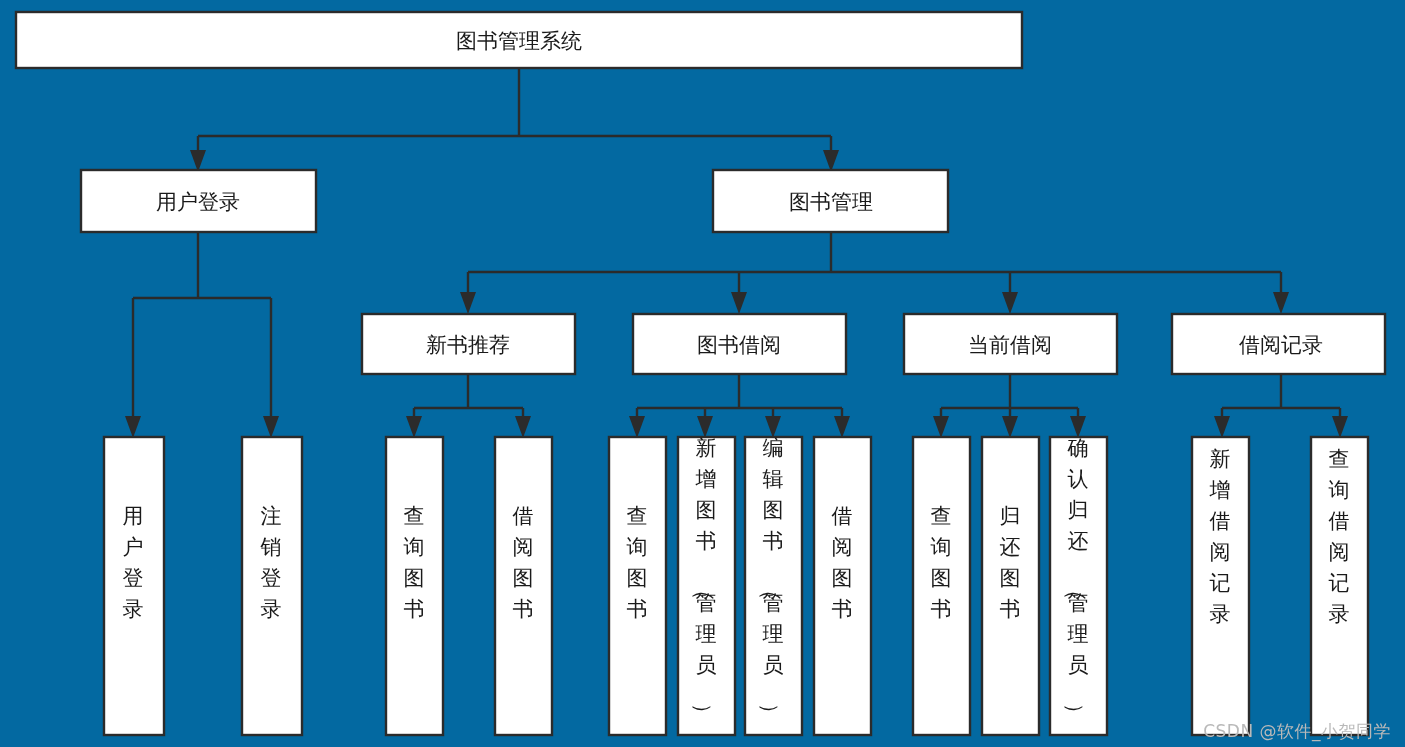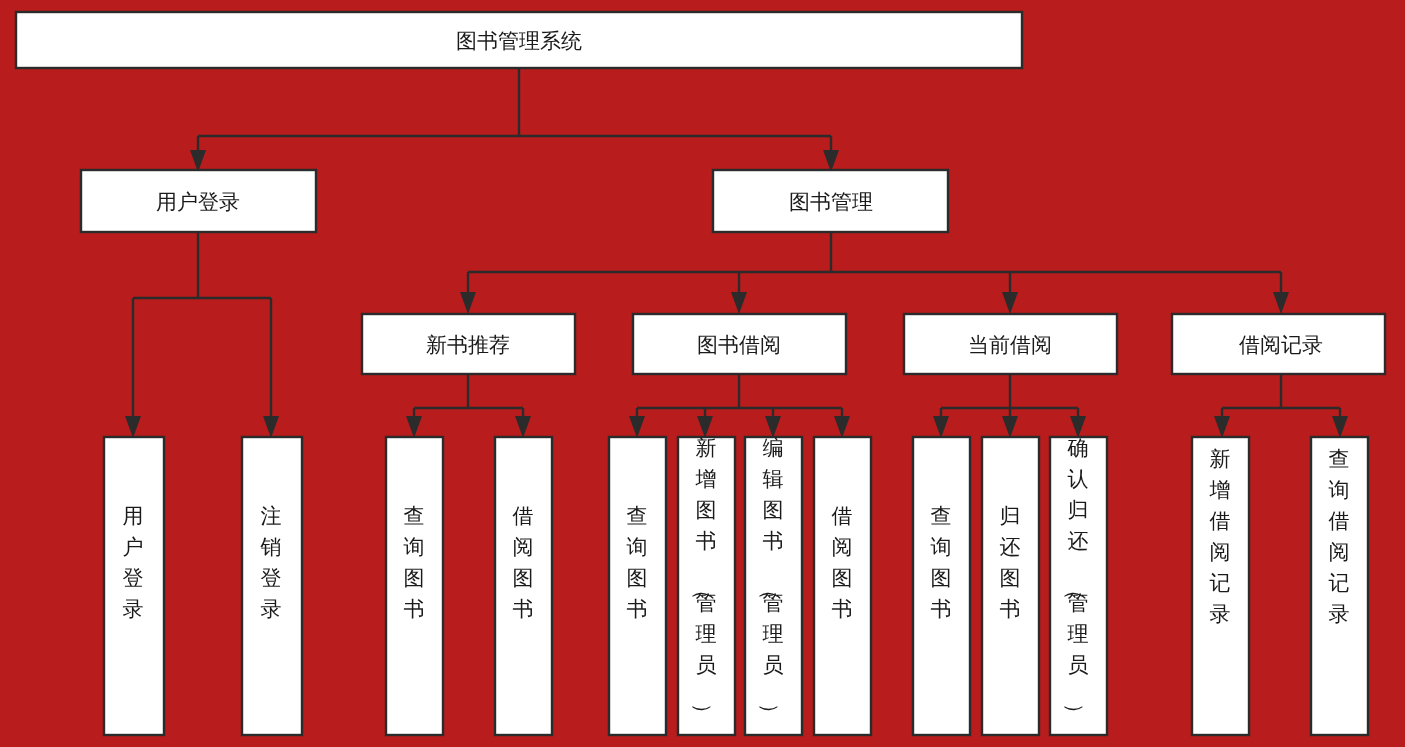--- a/index.html
+++ b/index.html
@@ -8,21 +8,21 @@
     padding: 0;
     background: #ffffff;
   }
   body {
     font-family: "DejaVu Sans", "Liberation Sans", sans-serif;
   }
   #diagram-root {
     position: relative;
     width: 1405px;
     height: 747px;
-    background: #b91c1c;
+    background: #0369a1;
     overflow: hidden;
   }
   svg#flow {
     position: absolute;
     top: 0;
     left: 0;
     width: 1405px;
     height: 747px;
     display: block;
   }
@@ -218,13 +218,14 @@
     <g>
       <rect class="node-rect" x="1192" y="437" width="57" height="298"></rect>
       <text class="node-label-v vtext" x="1220" y="466"><tspan x="1220" y="466">新</tspan><tspan x="1220" y="497">增</tspan><tspan x="1220" y="528">借</tspan><tspan x="1220" y="559">阅</tspan><tspan x="1220" y="590">记</tspan><tspan x="1220" y="621">录</tspan></text>
     </g>
     <g>
       <rect class="node-rect" x="1311" y="437" width="57" height="298"></rect>
       <text class="node-label-v vtext" x="1339" y="466"><tspan x="1339" y="466">查</tspan><tspan x="1339" y="497">询</tspan><tspan x="1339" y="528">借</tspan><tspan x="1339" y="559">阅</tspan><tspan x="1339" y="590">记</tspan><tspan x="1339" y="621">录</tspan></text>
     </g>
   </svg>
 
+  <div class="watermark-text">CSDN @软件_小贺同学</div>
 </div>
 
 </body></html>

